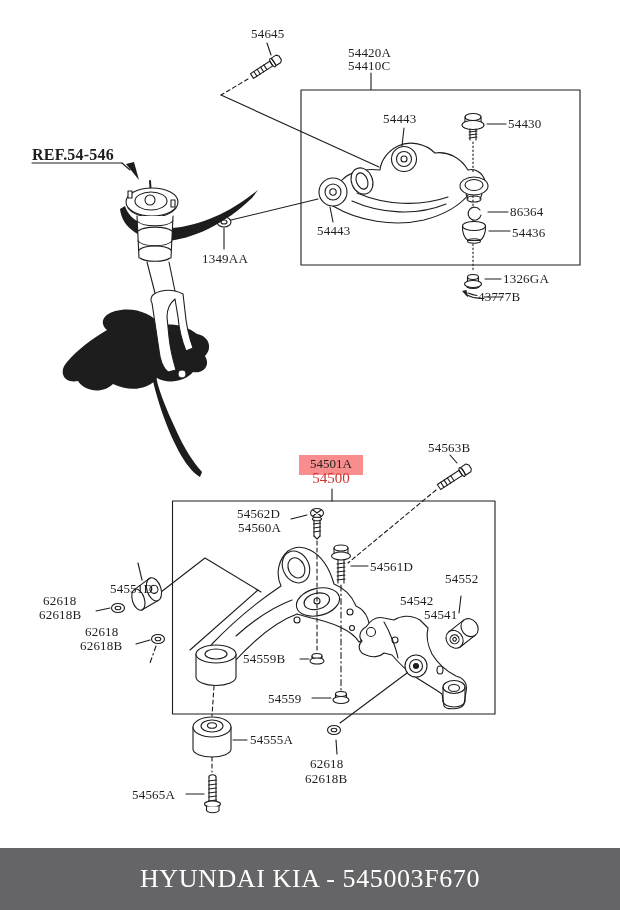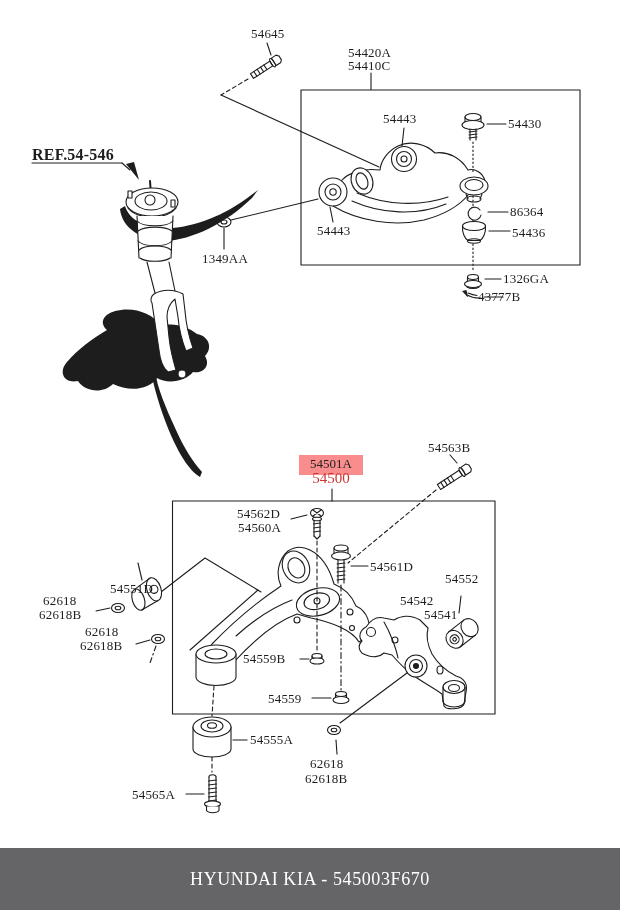--- a/index.html
+++ b/index.html
@@ -16,21 +16,21 @@
   .hl{
     position:absolute;left:299px;top:455px;width:64px;height:20px;
     background:var(--highlight_bg,#f98c8c);text-align:center;padding-top:2px;box-sizing:border-box;
   }
   .hl .l1{font-size:13px;line-height:14px;color:#222;}
   .hl .l2{font-size:15px;line-height:14px;color:var(--highlight_text,#cf3434);}
   .footer{
     position:absolute;left:0;top:848px;width:620px;height:62px;
     background:var(--footer_bg,#656567);color:var(--footer_text,#fff);
     display:flex;align-items:center;justify-content:center;gap:32px;
-    font-size:18px;letter-spacing:.6px;
+    font-size:26px;letter-spacing:.6px;
   }
 </style>
 </head>
 <body>
 
 <div id="stage">
 
   <svg id="art" width="620" height="910" viewBox="0 0 620 910">
     <g stroke="#1d1d1d" fill="none" stroke-width="1.1" stroke-linejoin="round" stroke-linecap="round">
 

